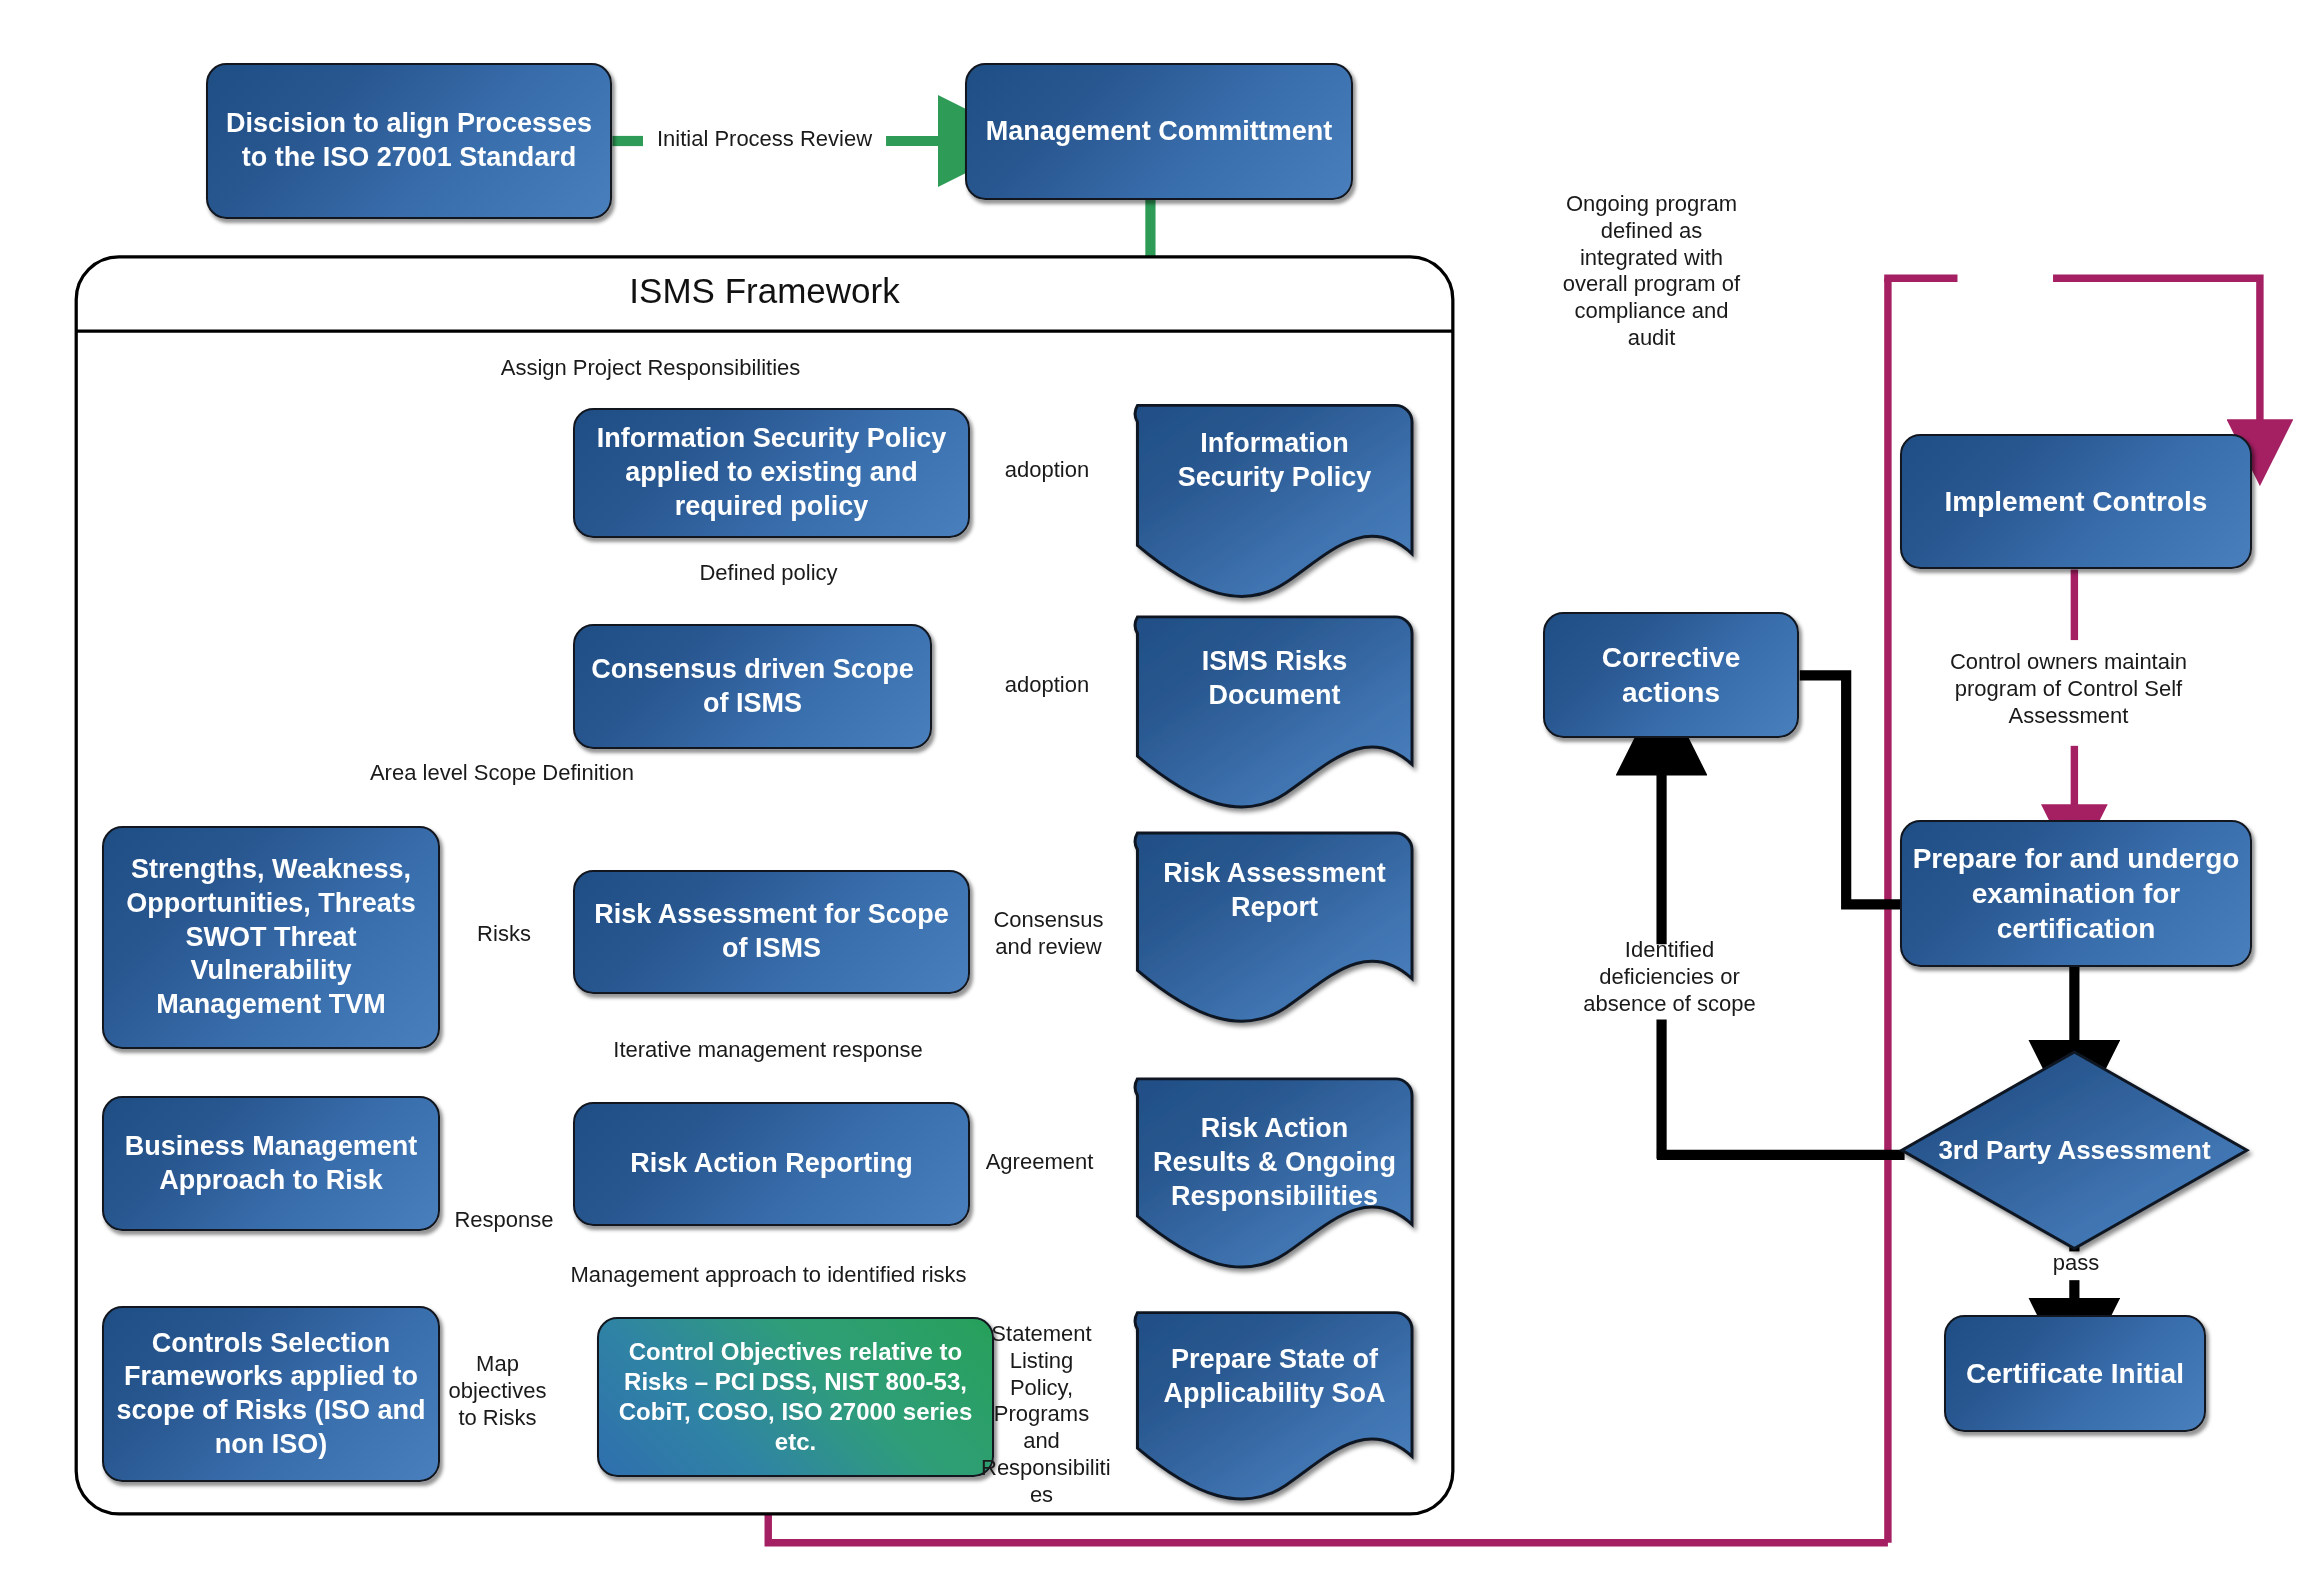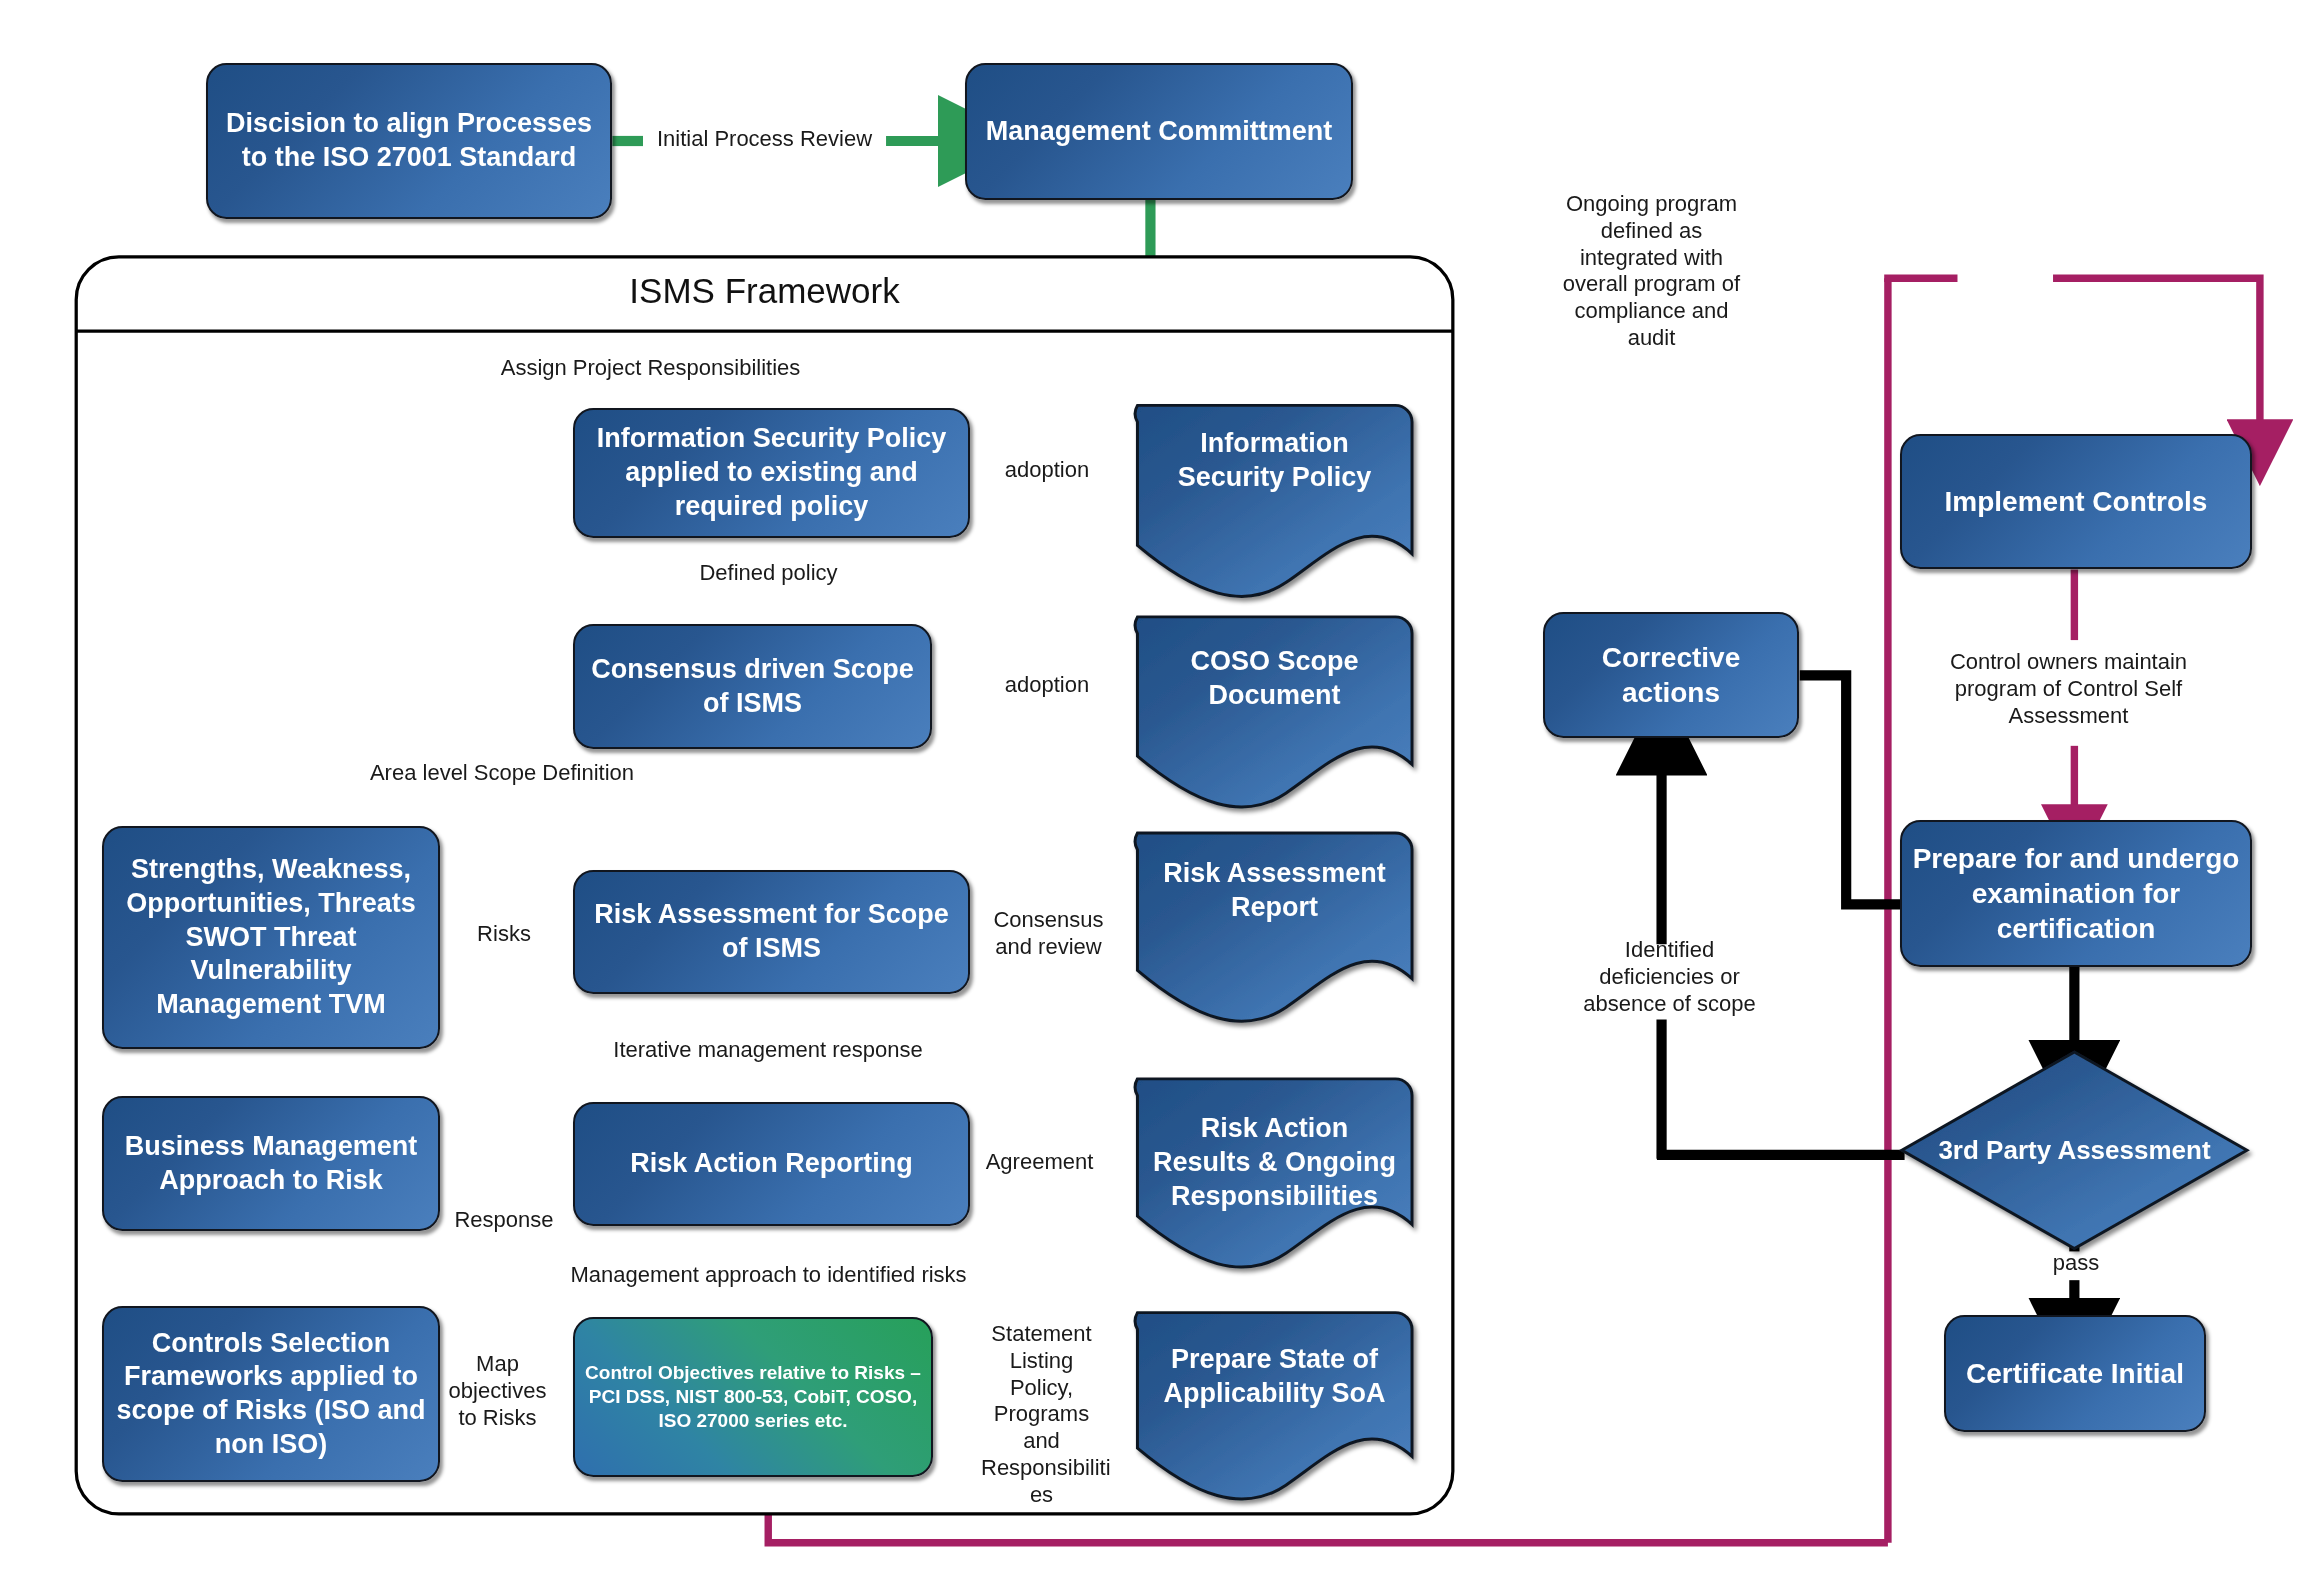--- a/index.html
+++ b/index.html
@@ -202,36 +202,36 @@
 Threat Vulnerability Management TVM</div>
 
   <div class="node rbox" style="left:573px; top:870px; width:397px; height:124px; font-size:27px;">Risk Assessment for Scope of ISMS</div>
 
   <div class="node rbox" style="left:102px; top:1096px; width:338px; height:135px; font-size:27px;">Business Management Approach to Risk</div>
 
   <div class="node rbox" style="left:573px; top:1102px; width:397px; height:124px; font-size:27px;">Risk Action Reporting</div>
 
   <div class="node rbox" style="left:102px; top:1306px; width:338px; height:176px; font-size:27px;">Controls Selection Frameworks applied to scope of Risks (ISO and non ISO)</div>
 
-  <div class="node greenbox" style="left:573px; top:1317px; width:360px; height:160px; font-size:19px;">Control Objectives relative to Risks – PCI DSS, NIST 800-53, CobiT, COSO, ISO 27000 series etc.</div>
+  <div class="node greenbox" style="left:597px; top:1317px; width:397px; height:160px; font-size:24px;">Control Objectives relative to Risks – PCI DSS, NIST 800-53, CobiT, COSO, ISO 27000 series etc.</div>
 
   <div class="node rbox" style="left:1900px; top:434px; width:352px; height:135px; font-size:28px;">Implement Controls</div>
 
   <div class="node rbox" style="left:1543px; top:612px; width:256px; height:126px; font-size:28px;">Corrective actions</div>
 
   <div class="node rbox" style="left:1900px; top:820px; width:352px; height:147px; font-size:28px;">Prepare for and undergo examination for certification</div>
 
   <div class="node rbox" style="left:1944px; top:1315px; width:262px; height:117px; font-size:28px;">Certificate Initial</div>
 
   <div class="docnode" style="left:1137px; top:405px; width:275px; height:186px;">
     <div class="doctext" style="top:22px; font-size:27px; padding:0 15px; box-sizing:border-box;">Information Security Policy</div>
   </div>
 
   <div class="docnode" style="left:1137px; top:617px; width:275px; height:211px;">
-    <div class="doctext" style="top:28px; font-size:27px; padding:0 15px; box-sizing:border-box;">COSO Scope Document</div>
+    <div class="doctext" style="top:28px; font-size:27px; padding:0 15px; box-sizing:border-box;">ISMS Risks Document</div>
   </div>
 
   <div class="docnode" style="left:1137px; top:833px; width:275px; height:210px;">
     <div class="doctext" style="top:24px; font-size:27px; padding:0 15px; box-sizing:border-box;">Risk Assessment Report</div>
   </div>
 
   <div class="docnode" style="left:1137px; top:1079px; width:275px; height:210px;">
     <div class="doctext" style="top:33px; font-size:27px; padding:0 13px; box-sizing:border-box;">Risk Action Results &amp; Ongoing Responsibilities</div>
   </div>
 

